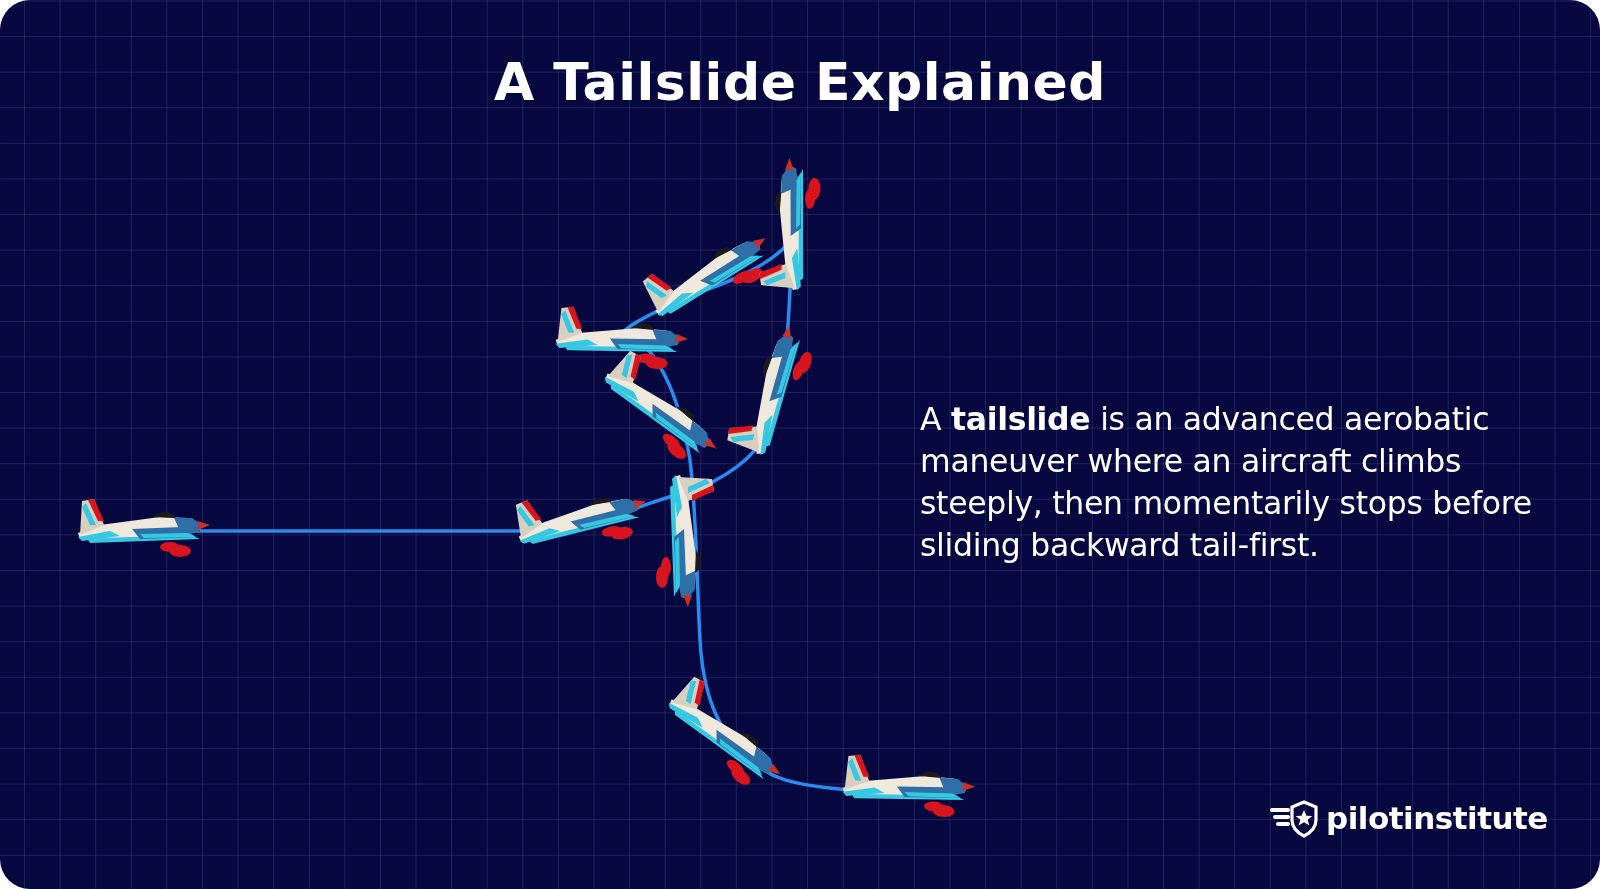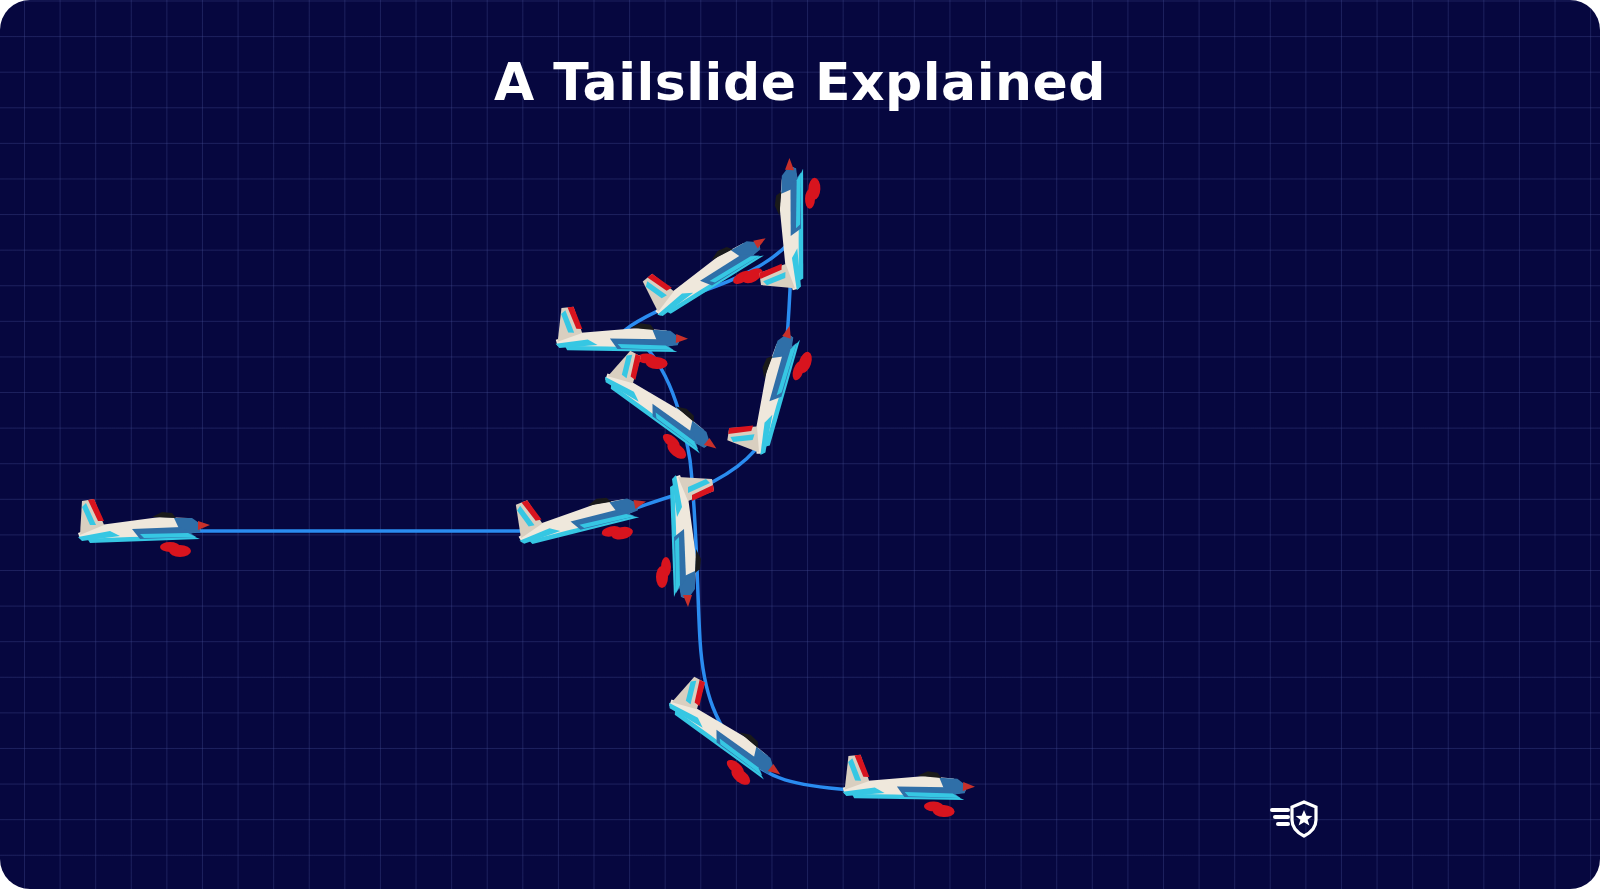--- a/index.html
+++ b/index.html
@@ -109,24 +109,26 @@
         <use href="#plane"></use>
       </g>
     <g transform="translate(724,733) rotate(38)">
         <use href="#plane"></use>
       </g>
     <g transform="translate(905,785) rotate(3)">
         <use href="#plane"></use>
       </g>
   </svg>
 
+  <p class="desc"><span>A </span><b>tailslide</b><span> is an advanced aerobatic maneuver where an aircraft climbs steeply, then momentarily stops before sliding backward tail-first.</span></p>
 
   <div class="logo">
     <svg width="50" height="40" viewBox="0 0 50 40">
       <rect x="0" y="10" width="20" height="4" rx="2" fill="#ffffff"></rect>
       <rect x="3" y="17" width="17" height="4" rx="2" fill="#ffffff"></rect>
       <rect x="6" y="24" width="14" height="4" rx="2" fill="#ffffff"></rect>
       <path d="M34,4 L46,9 L46,22 C46,30 40,35 34,38 C28,35 22,30 22,22 L22,9 Z" fill="none" stroke="#ffffff" stroke-width="3.2"></path>
       <path d="M34,12 L36.4,17.8 L42.4,18 L37.6,21.8 L39.4,27.6 L34,24.2 L28.6,27.6 L30.4,21.8 L25.6,18 L31.6,17.8 Z" fill="#ffffff"></path>
     </svg>
+    <span class="logo-text">pilotinstitute</span>
   </div>
 
 </div>
 
 </body></html>

